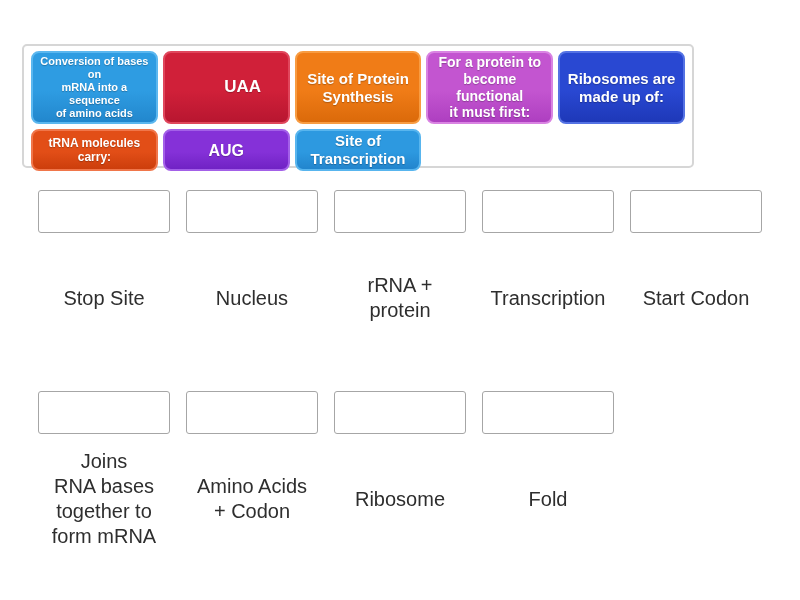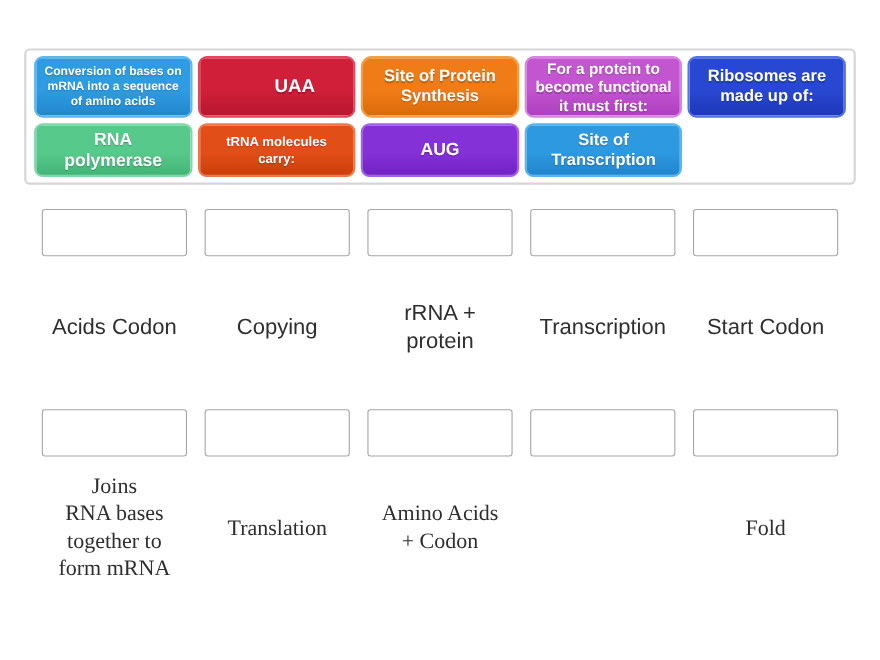--- a/index.html
+++ b/index.html
@@ -10,21 +10,21 @@
     background: #ffffff;
     font-family: "Liberation Sans", "DejaVu Sans", sans-serif;
     overflow: hidden;
   }
   .page { width: 800px; height: 600px; position: relative; }
 
   
   .tray {
     box-sizing: border-box;
     margin: 44px 22px 0 22px;
-    width: 756px;
+    width: 672px;
     height: 124px;
     border: 2px solid #d6d6d6;
     border-radius: 5px;
     background: #ffffff;
     padding: 5px 7px;
   }
   .tiles {
     display: grid;
     grid-template-columns: repeat(5, 1fr);
     grid-template-rows: repeat(2, 1fr);
@@ -52,21 +52,21 @@
 
   
   .board {
     margin: 22px 0 0 30px;
     width: 740px;
   }
   .board-row {
     display: grid;
     grid-template-columns: repeat(5, 148px);
   }
-  .board-row + .board-row { margin-top: 9px; font-family: Liberation Serif, serif; }
+  .board-row + .board-row { margin-top: 28px; }
   .col {
     display: flex;
     flex-direction: column;
     align-items: center;
   }
   .slot {
     box-sizing: border-box;
     width: 132px;
     height: 43px;
     border: 1.5px solid #a6a6a6;
@@ -89,45 +89,43 @@
 </head>
 <body>
 
 <div class="page">
   <div class="tray">
     <div class="tiles">
         <div class="tile" style="--base: #2e9ce2; --rim: #5bb7ef; --deep: #2287cd; font-size: 11px;">Conversion of bases on
 mRNA into a sequence
 of amino acids</div>
         <div class="tile" style="--base: #d02039; --rim: #e0465c; --deep: #b81630; font-size: 17px; padding-left: 36px;">UAA</div>
-        <div class="tile" style="--base: #f07c17; --rim: #f89c42; --deep: #db6a0a; font-size: 15px; border-radius: 10px;">Site of Protein
+        <div class="tile" style="--base: #f07c17; --rim: #f89c42; --deep: #db6a0a; font-size: 15px;">Site of Protein
 Synthesis</div>
         <div class="tile" style="--base: #c355d0; --rim: #d983e2; --deep: #ae3fc0; font-size: 14px;">For a protein to
 become functional
 it must first:</div>
         <div class="tile" style="--base: #2948d2; --rim: #5472e4; --deep: #1e38b8; font-size: 15px;">Ribosomes are
 made up of:</div>
-        <div class="tile" style="--base: #57c98b; --rim: #7fd8a8; --deep: #41b577; font-size: 16px;">RNA
-polymerase</div>
         <div class="tile" style="--base: #e24e17; --rim: #f0764a; --deep: #cc3e0c; font-size: 12px;">tRNA molecules
 carry:</div>
         <div class="tile" style="--base: #8531d8; --rim: #a360e8; --deep: #7022c4; font-size: 16px;">AUG</div>
         <div class="tile" style="--base: #2d99e0; --rim: #58b5ee; --deep: #2285cd; font-size: 15px;">Site of
 Transcription</div>
       </div>
   </div>
   <div class="board">
     <div class="board-row">
         <div class="col">
           <div class="slot"></div>
-          <div class="match-label">Acids Codon</div>
+          <div class="match-label">Stop Site</div>
         </div>
         <div class="col">
           <div class="slot"></div>
-          <div class="match-label">Copying</div>
+          <div class="match-label">Nucleus</div>
         </div>
         <div class="col">
           <div class="slot"></div>
           <div class="match-label">rRNA +
 protein</div>
         </div>
         <div class="col">
           <div class="slot"></div>
           <div class="match-label">Transcription</div>
         </div>
@@ -139,29 +137,26 @@
     <div class="board-row">
         <div class="col">
           <div class="slot"></div>
           <div class="match-label">Joins
 RNA bases
 together to
 form mRNA</div>
         </div>
         <div class="col">
           <div class="slot"></div>
-          <div class="match-label">Translation</div>
-        </div>
-        <div class="col">
-          <div class="slot"></div>
           <div class="match-label">Amino Acids
 + Codon</div>
         </div>
         <div class="col">
           <div class="slot"></div>
+          <div class="match-label">Ribosome</div>
         </div>
         <div class="col">
           <div class="slot"></div>
           <div class="match-label">Fold</div>
         </div>
       </div>
   </div>
 </div>
 
 </body></html>

